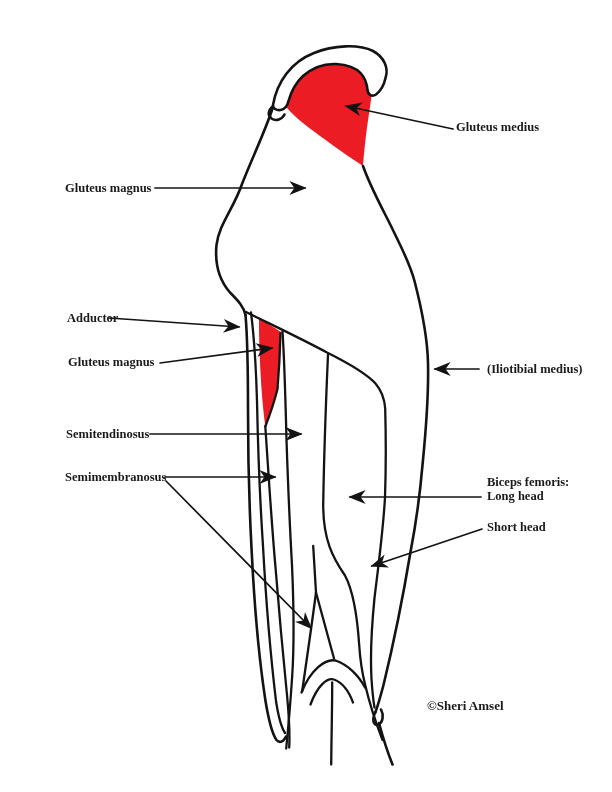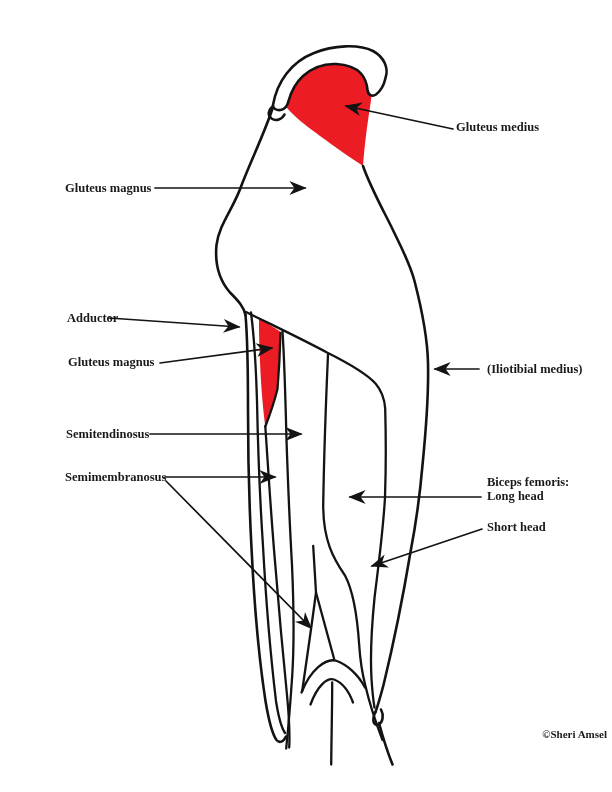--- a/index.html
+++ b/index.html
@@ -15,23 +15,22 @@
   .lbl{
     position:absolute;
     font-size:12.5px;
     font-weight:bold;
     color:#1a1a1a;
     line-height:14px;
     white-space:nowrap;
   }
   .credit{
     position:absolute;
-    left:398px;top:727px;width:180px;
-    text-align:right;
-    font-size:11px;font-weight:bold;color:#1a1a1a;line-height:15px;
+    left:398px;top:698px;width:180px;
+    font-size:13px;font-weight:bold;color:#1a1a1a;line-height:15px;
   }
 </style>
 </head>
 <body>
 
 <div id="canvas">
 
   <svg id="figure-svg" width="612" height="792" viewBox="0 0 612 792">
     <defs>
       <marker id="arr" markerWidth="12" markerHeight="10" refX="9.6" refY="4.5" orient="auto">

